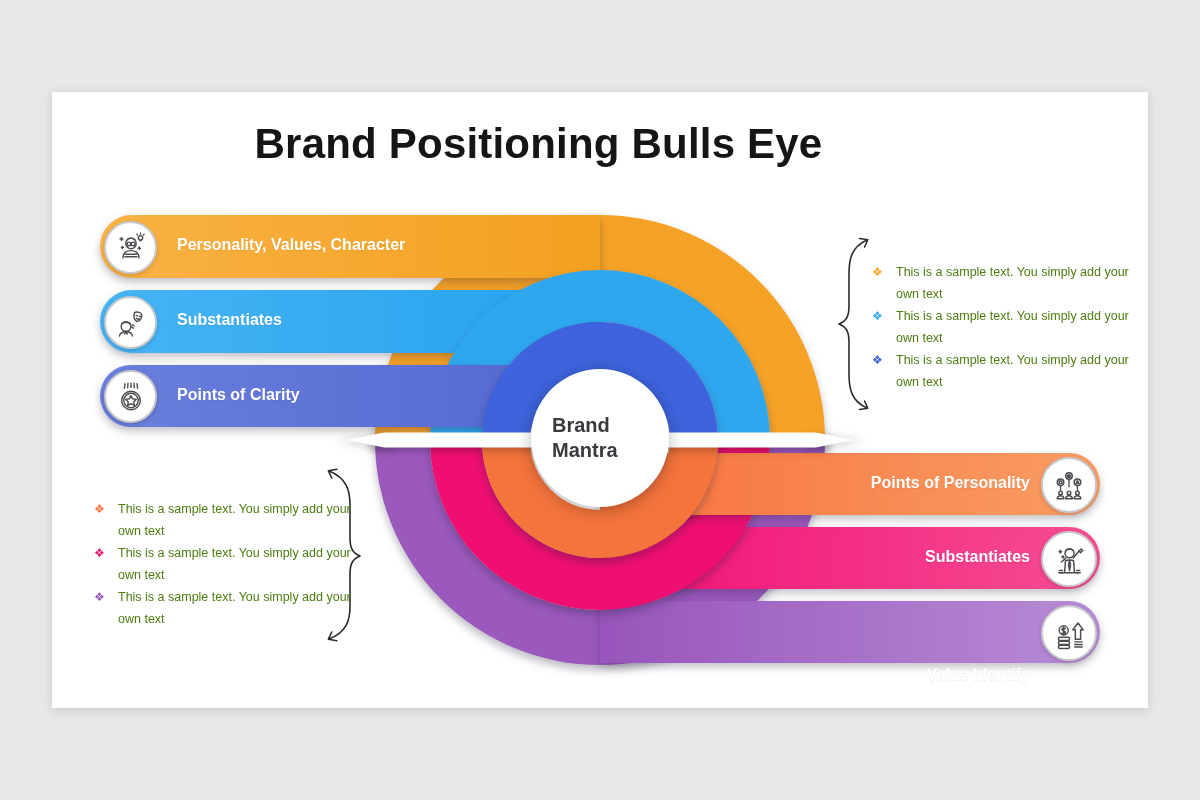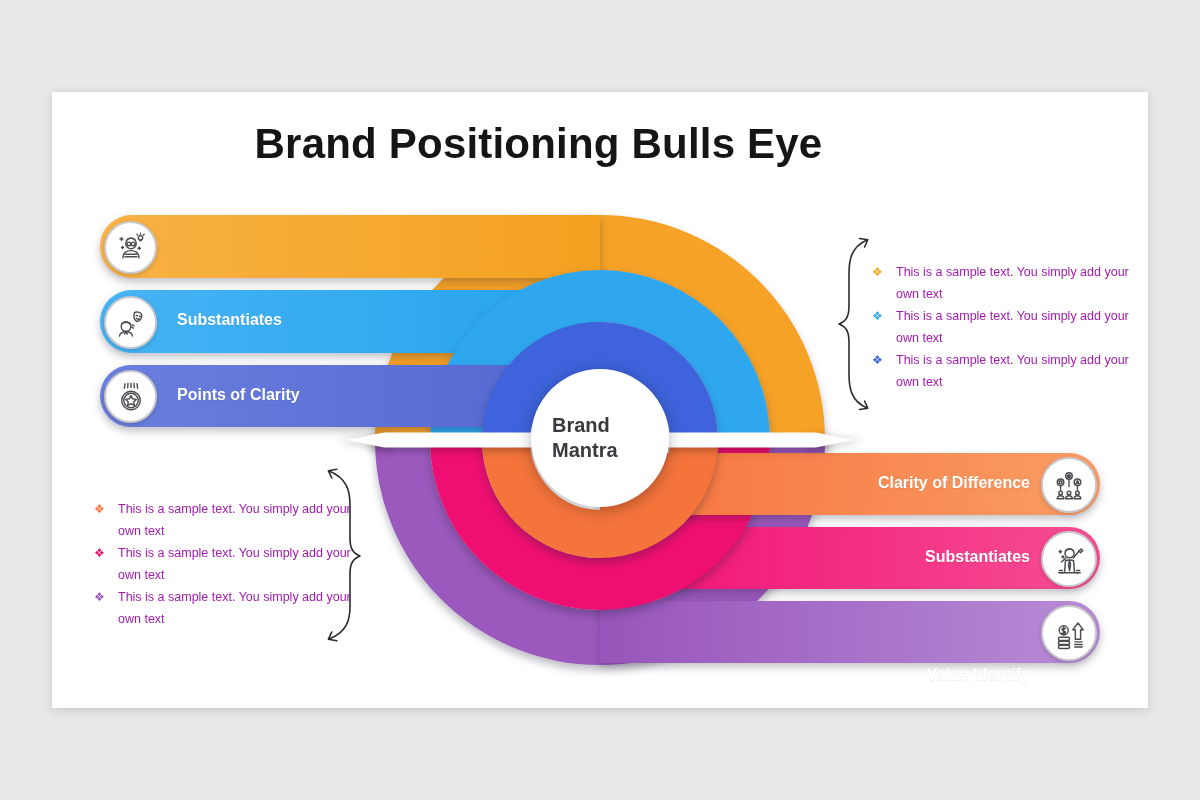--- a/index.html
+++ b/index.html
@@ -22,21 +22,21 @@
   .badge.r{width:52px;height:52px;}
   .icon{stroke:#4b4b50;stroke-width:1.4;fill:none;stroke-linecap:round;stroke-linejoin:round;}
   .bar-label{position:absolute;z-index:3;font-size:16px;font-weight:700;color:#ffffff;
              white-space:nowrap;text-shadow:0 1px 1px rgba(0,0,0,.08);}
   .bar-label.right{text-align:right;}
   .center-label{position:absolute;z-index:4;left:552px;top:413px;width:96px;text-align:left;
                 font-size:20px;font-weight:700;line-height:25px;color:#3a3a3e;}
   .notes{position:absolute;z-index:3;}
   .note-item{display:flex;margin:0;}
   .note-bullet{width:16px;font-size:12px;line-height:22px;flex:0 0 16px;margin-right:8px;}
-  .note-text{width:234px;font-size:12.5px;line-height:22px;color:#a21caf;}
+  .note-text{width:234px;font-size:12.5px;line-height:22px;color:#4d7c0f;}
 </style>
 </head>
 <body>
 
 <div class="stage">
   <div class="card"></div>
 
   <div class="title">Brand Positioning Bulls Eye</div>
 
   <svg class="diagram" viewBox="0 0 1200 800">
@@ -172,23 +172,24 @@
       <circle cx="13" cy="15.5" r="4.3"></circle>
       <path d="M14.6 13.9 C13 12.9 11.2 13.6 11.4 15 C11.6 16.4 14.4 15.7 14.6 17.1 C14.8 18.5 13 19.2 11.4 18.2 M13 12.4 v6.6"></path>
       <rect x="8" y="22" width="10.5" height="3" rx="1.4"></rect>
       <rect x="8" y="25.8" width="10.5" height="3" rx="1.4"></rect>
       <rect x="8" y="29.6" width="10.5" height="3" rx="1.4"></rect>
       <path d="M26.5 8.5 L31.5 15 H29 V24 H24 V15 H21.5 Z"></path>
       <path d="M23.5 26.4 h7 M23.5 28.8 h7 M23.5 31.2 h7"></path>
     </svg>
   </div>
 
+  <div class="bar-label" style="left:177px;top:236px;">Personality, Values, Character</div>
   <div class="bar-label" style="left:177px;top:311px;">Substantiates</div>
   <div class="bar-label" style="left:177px;top:386px;">Points of Clarity</div>
-  <div class="bar-label right" style="right:170px;top:474px;">Clarity of Difference</div>
+  <div class="bar-label right" style="right:170px;top:474px;">Points of Personality</div>
   <div class="bar-label right" style="right:170px;top:548px;">Substantiates</div>
   <div class="bar-label right" style="right:170px;top:622px;margin-top:44px;">Value Identify</div>
 
   <div class="center-label">Brand Mantra</div>
 
   <div class="notes" style="left:872px;top:261px;">
     <div class="note-item">
       <span class="note-bullet" style="color: rgb(245, 166, 35);">❖</span>
       <span class="note-text">This is a sample text. You simply add your own text</span>
     </div>

